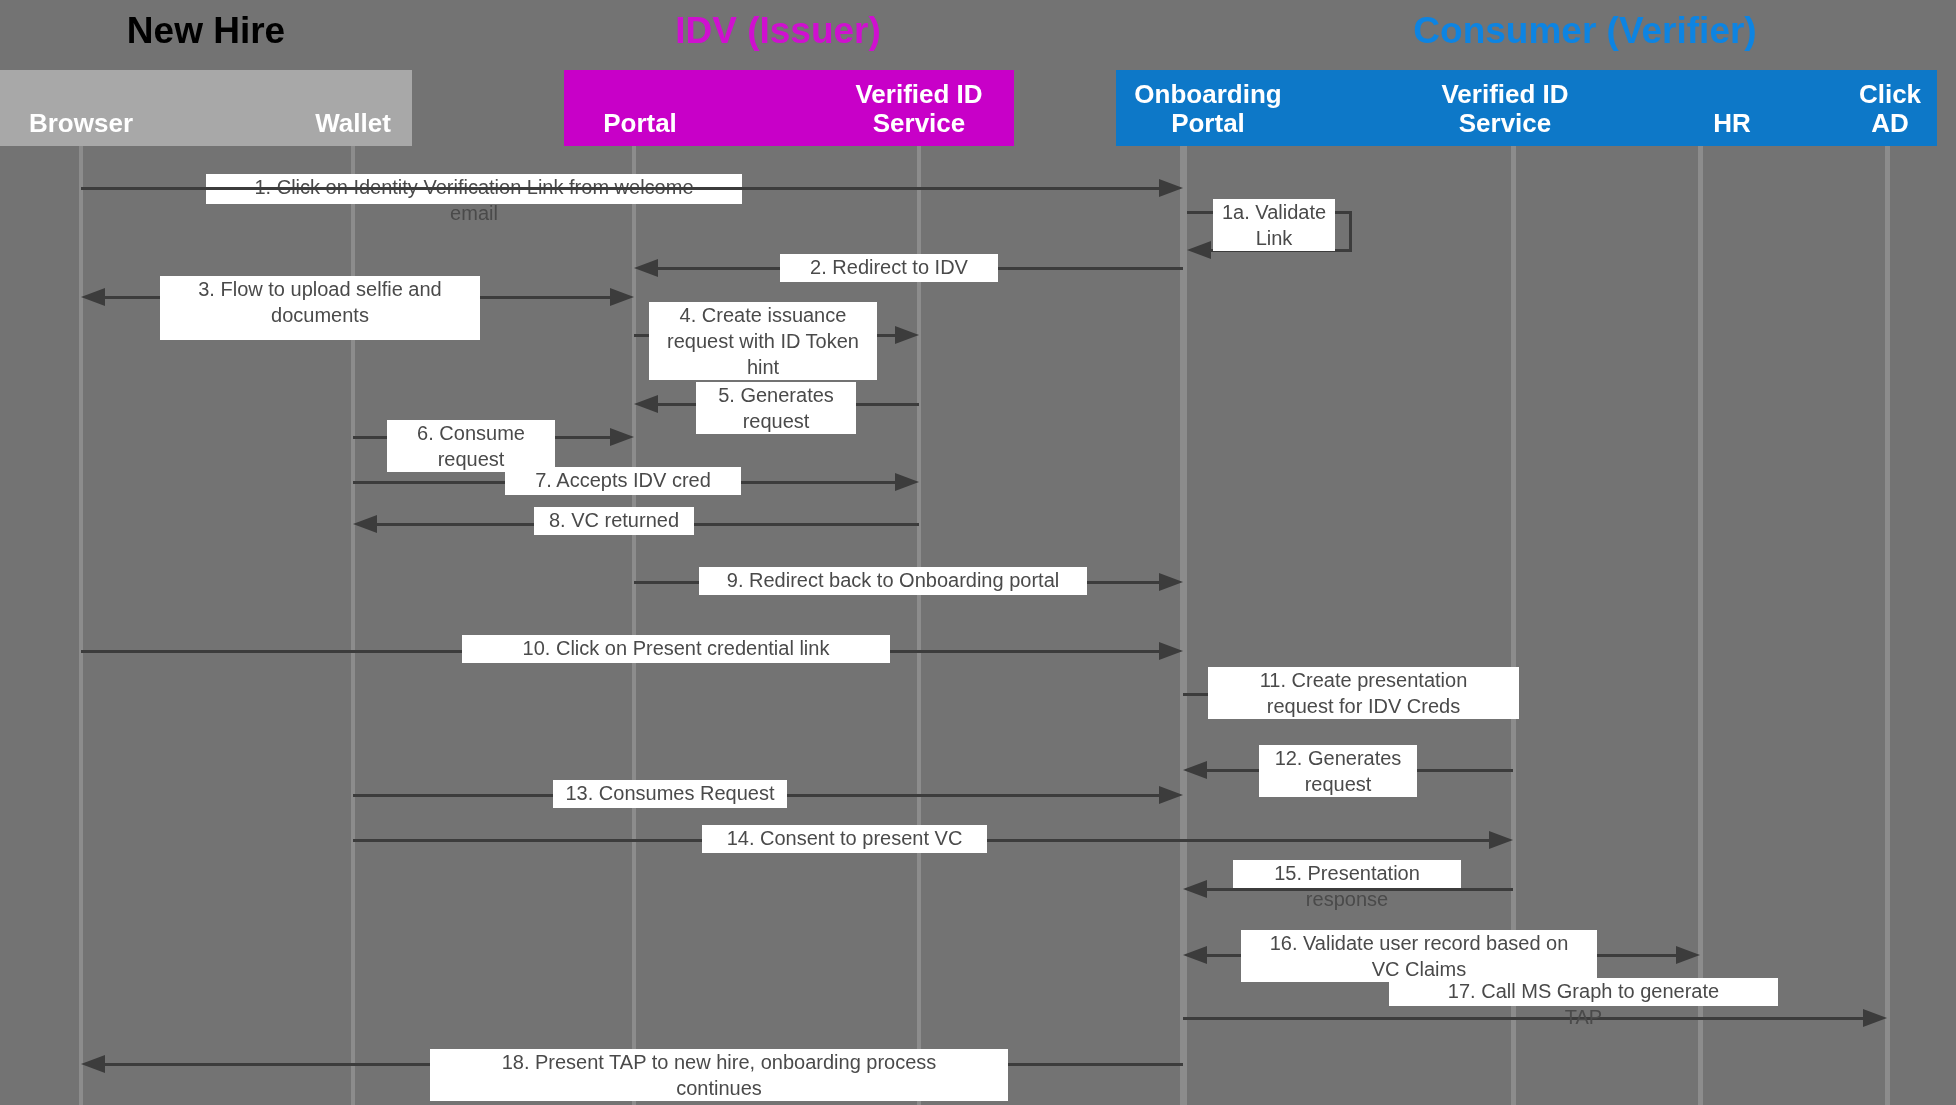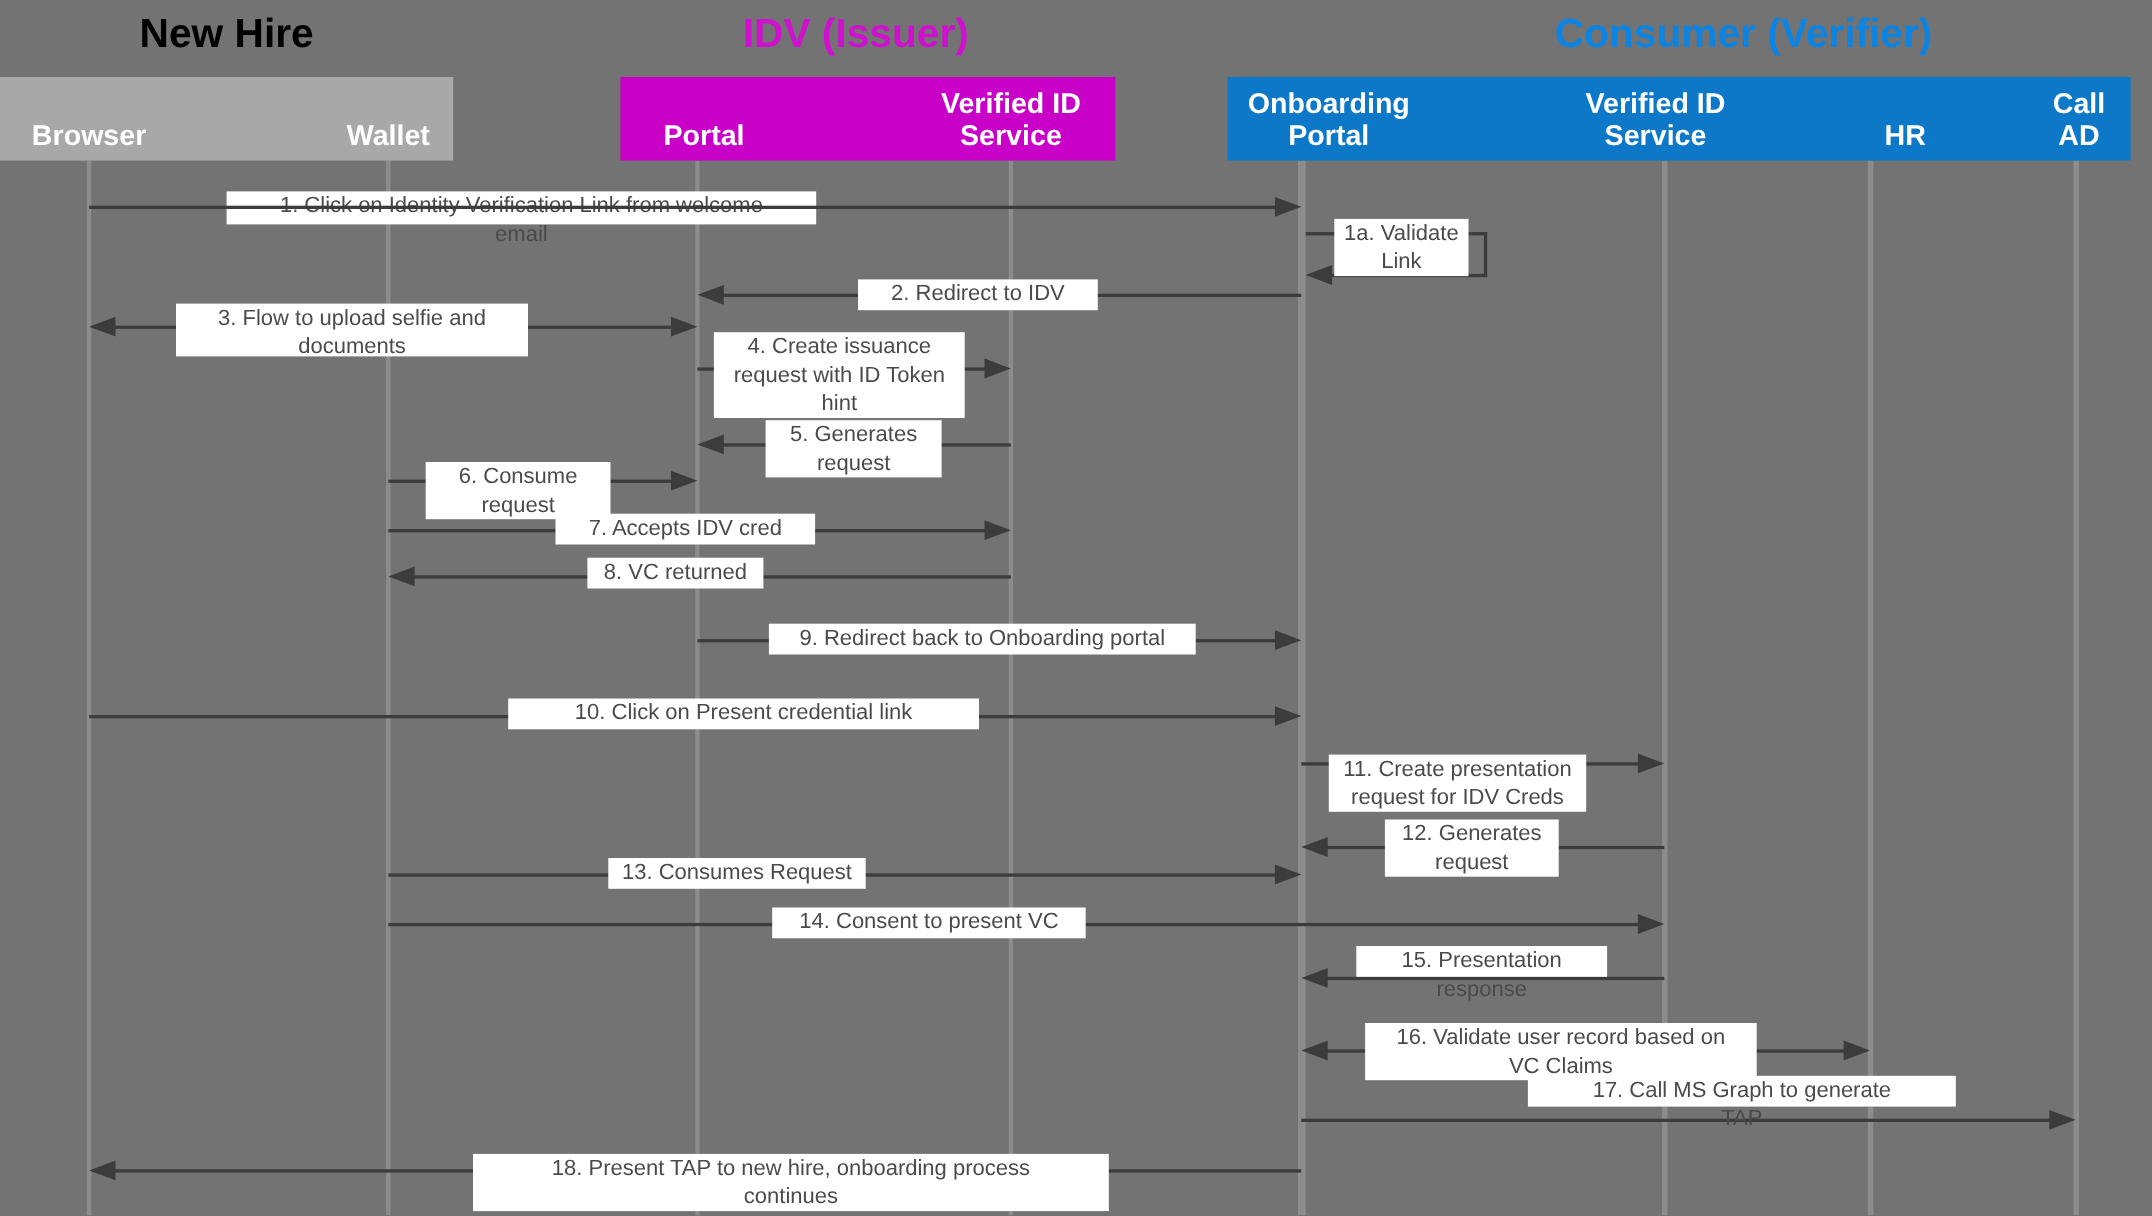--- a/index.html
+++ b/index.html
@@ -57,39 +57,39 @@
 Service</div>
     <div class="lifeline" style="left: 1180px; width: 7px; height: 959px;"></div>
     <div class="participant" style="left: 1208px; bottom: 967px;">Onboarding
 Portal</div>
     <div class="lifeline" style="left: 1511px; width: 5px; height: 959px;"></div>
     <div class="participant" style="left: 1505px; bottom: 967px;">Verified ID
 Service</div>
     <div class="lifeline" style="left: 1698px; width: 5px; height: 959px;"></div>
     <div class="participant" style="left: 1700px; bottom: 967px; margin-left: 32px;">HR</div>
     <div class="lifeline" style="left: 1885px; width: 5px; height: 959px;"></div>
-    <div class="participant" style="left: 1890px; bottom: 967px;">Call
+    <div class="participant" style="left: 1890px; bottom: 967px;">Click
 AD</div>
     <div class="arrow-line over" style="left: 81px; top: 187px; width: 1082px;"></div>
     <div class="arrow-head right over" style="left: 1159px; top: 179px;"></div>
     <div class="step-label" style="left: 206px; top: 174px; width: 536px; height: 30px;"><span>1.  Click on Identity Verification Link from welcome
 email</span></div>
     <div class="arrow-line" style="left: 1187px; top: 211px; width: 165px;"></div>
     <div class="arrow-vline" style="left: 1349px; top: 211px; height: 40px;"></div>
     <div class="arrow-line" style="left: 1209px; top: 249px; width: 143px;"></div>
     <div class="arrow-head left" style="left: 1187px; top: 241px;"></div>
     <div class="step-label" style="left: 1213px; top: 199px; width: 122px; height: 52px;"><span>1a. Validate
 Link</span></div>
     <div class="arrow-line" style="left: 654px; top: 267px; width: 529px;"></div>
     <div class="arrow-head left" style="left: 634px; top: 259px;"></div>
     <div class="step-label" style="left: 780px; top: 254px; width: 218px; height: 28px;"><span>2. Redirect to IDV</span></div>
     <div class="arrow-line" style="left: 101px; top: 296px; width: 513px;"></div>
     <div class="arrow-head right" style="left: 610px; top: 288px;"></div>
     <div class="arrow-head left" style="left: 81px; top: 288px;"></div>
-    <div class="step-label" style="left: 160px; top: 276px; width: 320px; height: 48px;"><span>3.  Flow to upload selfie and
+    <div class="step-label" style="left: 160px; top: 276px; width: 320px; height: 64px;"><span>3.  Flow to upload selfie and
 documents</span></div>
     <div class="arrow-line" style="left: 634px; top: 334px; width: 265px;"></div>
     <div class="arrow-head right" style="left: 895px; top: 326px;"></div>
     <div class="step-label" style="left: 649px; top: 302px; width: 228px; height: 78px;"><span>4. Create issuance
 request with ID Token
 hint</span></div>
     <div class="arrow-line" style="left: 654px; top: 403px; width: 265px;"></div>
     <div class="arrow-head left" style="left: 634px; top: 395px;"></div>
     <div class="step-label" style="left: 696px; top: 382px; width: 160px; height: 52px;"><span>5. Generates
 request</span></div>
@@ -104,21 +104,21 @@
     <div class="arrow-head left" style="left: 353px; top: 515px;"></div>
     <div class="step-label" style="left: 534px; top: 507px; width: 160px; height: 28px;"><span>8. VC returned</span></div>
     <div class="arrow-line" style="left: 634px; top: 581px; width: 529px;"></div>
     <div class="arrow-head right" style="left: 1159px; top: 573px;"></div>
     <div class="step-label" style="left: 699px; top: 567px; width: 388px; height: 28px;"><span>9. Redirect back to Onboarding portal</span></div>
     <div class="arrow-line" style="left: 81px; top: 650px; width: 1082px;"></div>
     <div class="arrow-head right" style="left: 1159px; top: 642px;"></div>
     <div class="step-label" style="left: 462px; top: 635px; width: 428px; height: 28px;"><span>10.  Click on Present credential link</span></div>
     <div class="arrow-line" style="left: 1183px; top: 693px; width: 310px;"></div>
     <div class="arrow-head right" style="left: 1489px; top: 685px;"></div>
-    <div class="step-label" style="left: 1208px; top: 686px; width: 234px; height: 52px;"><span>11. Create presentation
+    <div class="step-label" style="left: 1208px; top: 667px; width: 311px; height: 52px;"><span>11. Create presentation
 request for IDV Creds</span></div>
     <div class="arrow-line" style="left: 1203px; top: 769px; width: 310px;"></div>
     <div class="arrow-head left" style="left: 1183px; top: 761px;"></div>
     <div class="step-label" style="left: 1259px; top: 745px; width: 158px; height: 52px;"><span>12. Generates
 request</span></div>
     <div class="arrow-line" style="left: 353px; top: 794px; width: 810px;"></div>
     <div class="arrow-head right" style="left: 1159px; top: 786px;"></div>
     <div class="step-label" style="left: 553px; top: 780px; width: 234px; height: 28px;"><span>13. Consumes Request</span></div>
     <div class="arrow-line" style="left: 353px; top: 839px; width: 1140px;"></div>
     <div class="arrow-head right" style="left: 1489px; top: 831px;"></div>

